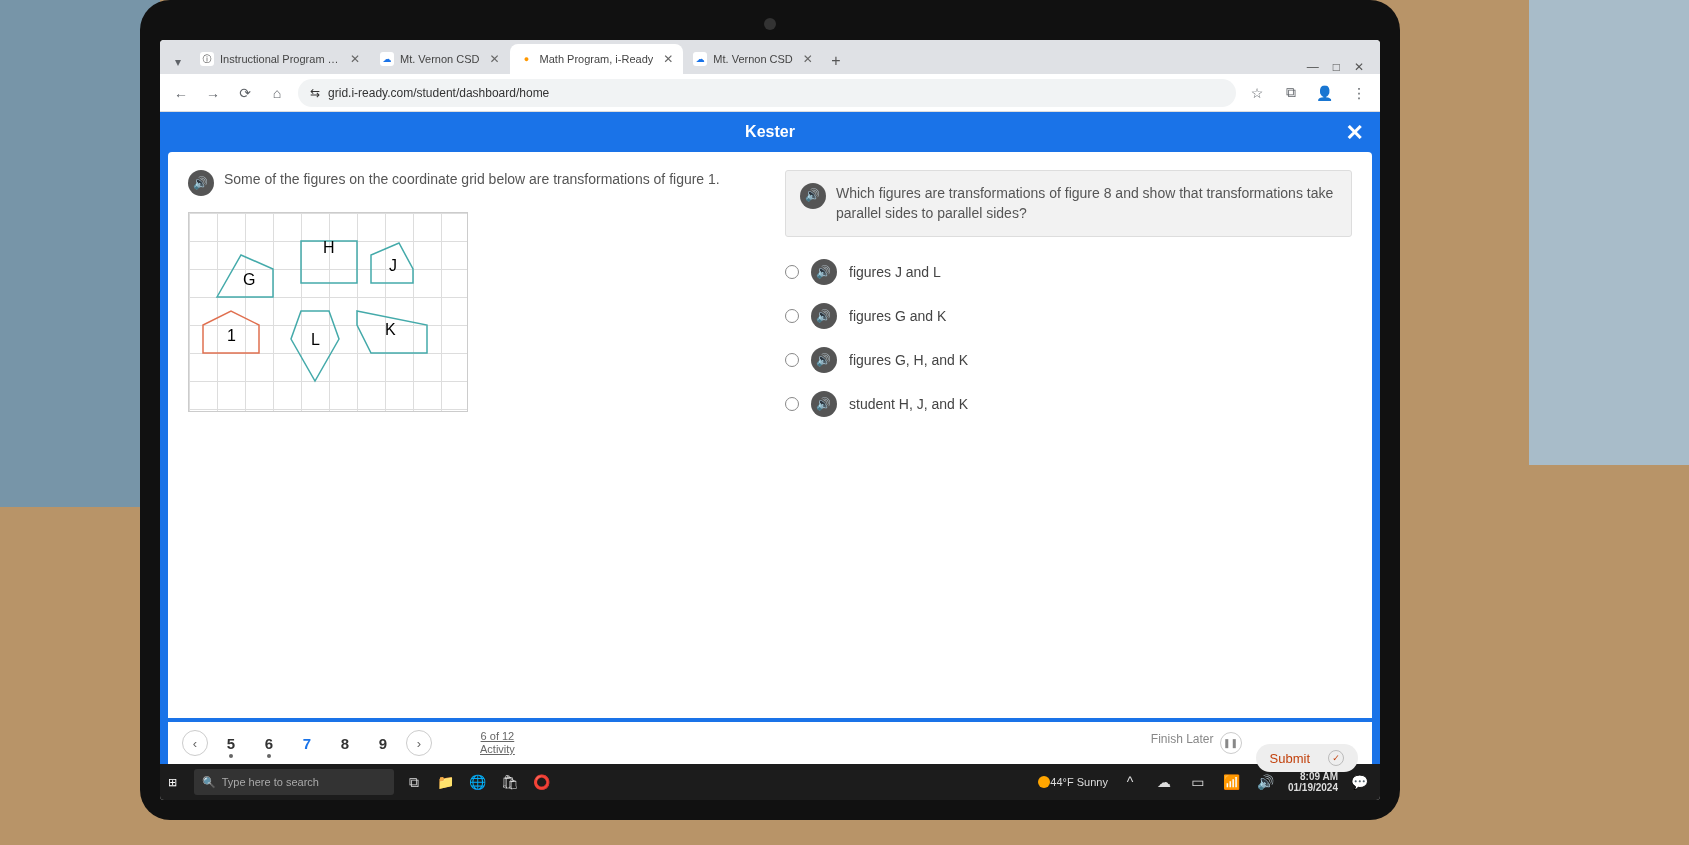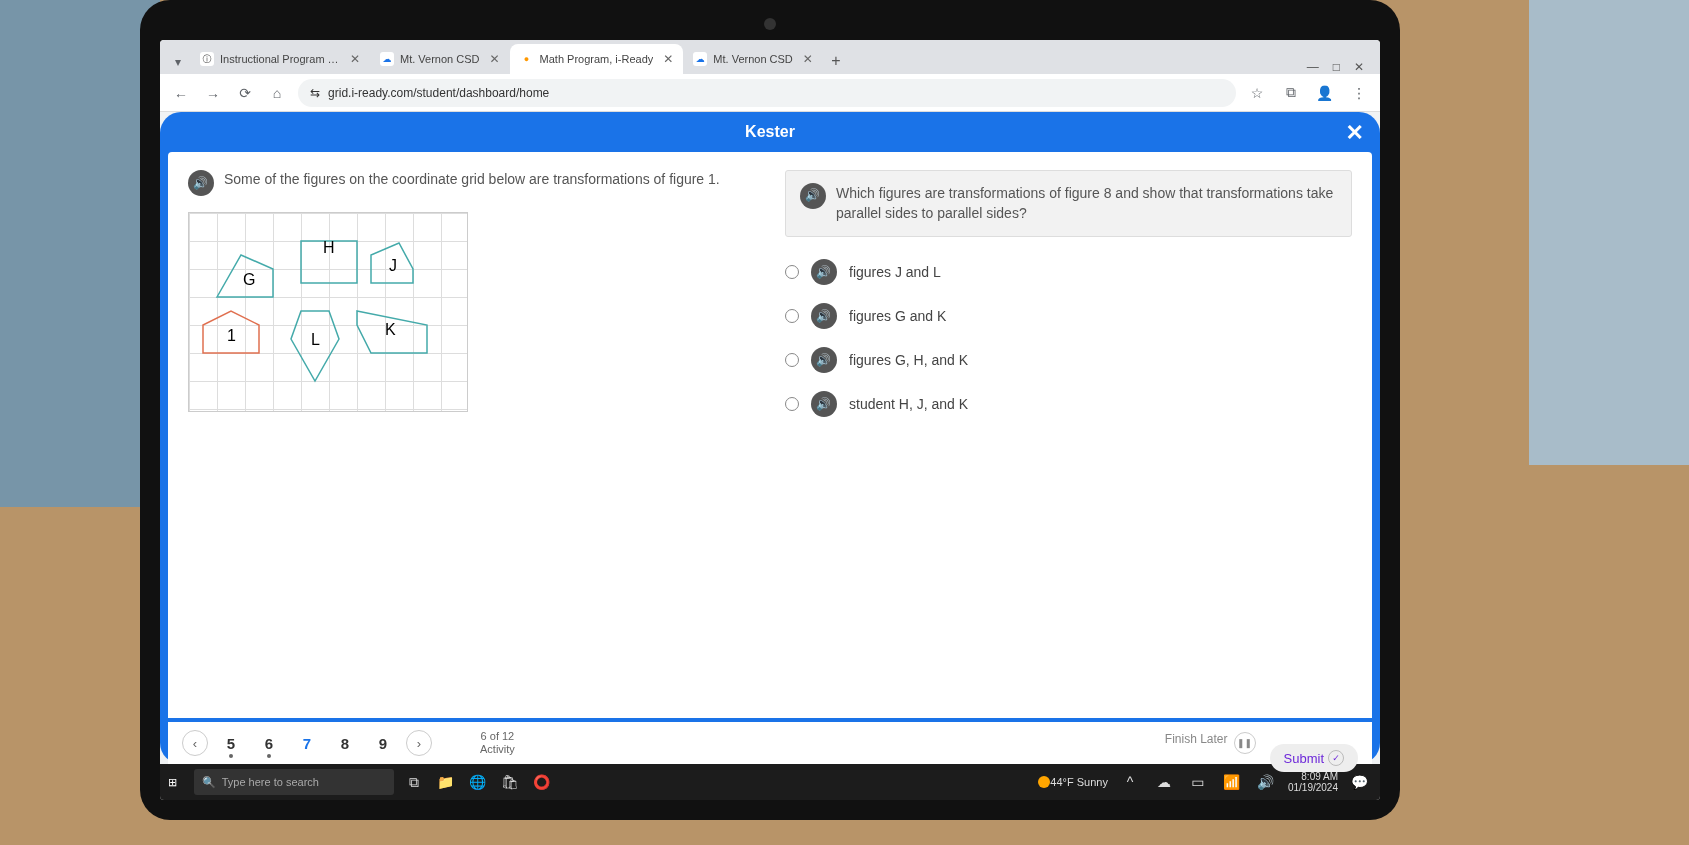--- a/index.html
+++ b/index.html
@@ -19,21 +19,21 @@
   .tab .title { white-space:nowrap; overflow:hidden; text-overflow:ellipsis; flex:1; }
   .newtab { width:26px; height:26px; display:flex; align-items:center; justify-content:center; color:#555; font-size:16px; }
   .winctrl { margin-left:auto; display:flex; gap:14px; padding-right:10px; color:#555; font-size:12px; }
 
   .addressbar { height:38px; background:#fff; display:flex; align-items:center; padding:0 10px; gap:10px; border-bottom:1px solid #ddd; }
   .nav-icon { width:22px; height:22px; display:flex; align-items:center; justify-content:center; color:#5f6368; font-size:14px; }
   .omnibox { flex:1; height:28px; background:#f1f3f4; border-radius:14px; display:flex; align-items:center; padding:0 12px; font-size:12px; color:#333; gap:8px; }
   .rightctrl { display:flex; gap:12px; align-items:center; color:#5f6368; }
 
   
-  .app { flex:1; background:#1a73e8; display:flex; flex-direction:column; position:relative;border-radius:21px; }
+  .app { flex:1; background:#1a73e8; display:flex; flex-direction:column; position:relative; }
   .app-header { height:40px; display:flex; align-items:center; justify-content:center; color:#fff; font-weight:bold; font-size:16px; position:relative; }
   .app-close { position:absolute; right:16px; top:8px; color:#fff; font-size:22px; font-weight:bold; }
   .app-body { flex:1; background:#fff; margin:0 8px; border-radius:4px 4px 0 0; display:flex; padding:18px 20px; gap:30px; }
 
   .left-pane { flex:1; }
   .right-pane { flex:1; }
 
   .prompt-row { display:flex; align-items:flex-start; gap:10px; color:#555; font-size:14px; line-height:1.4; }
   .audio-btn { width:26px; height:26px; border-radius:50%; background:#555; color:#fff; display:flex; align-items:center; justify-content:center; font-size:12px; flex-shrink:0; }
   .question-box { background:#f2f2f2; border:1px solid #ddd; border-radius:3px; padding:12px 14px; display:flex; gap:10px; color:#555; font-size:14px; line-height:1.45; }
@@ -46,36 +46,36 @@
   .options { margin-top:22px; display:flex; flex-direction:column; gap:18px; }
   .opt { display:flex; align-items:center; gap:12px; font-size:14px; color:#444; }
   .radio { width:14px; height:14px; border:1.5px solid #888; border-radius:50%; }
 
   
   .app-footer { height:46px; background:#fff; margin:0 8px; border-top:4px solid #1a73e8; display:flex; align-items:center; padding:0 14px; gap:8px; }
   .pager-btn { width:26px; height:26px; border:1px solid #ccc; border-radius:50%; display:flex; align-items:center; justify-content:center; color:#666; font-size:13px; }
   .page-num { width:30px; text-align:center; font-size:15px; font-weight:bold; color:#333; position:relative; }
   .page-num .dot { position:absolute; bottom:-6px; left:50%; transform:translateX(-50%); width:4px;height:4px;background:#666;border-radius:50%; }
   .page-num.current { color:#1a73e8; }
-  .progress-text { margin-left:40px; font-size:11px; color:#666; text-align:center; line-height:1.2; }
+  .progress-text { margin-left:40px; font-size:11px; color:#666; text-align:center; line-height:1.2;text-decoration:underline; }
   .footer-right { margin-left:auto; display:flex; align-items:center; gap:14px; }
   .finish-later { font-size:12px; color:#888; display:flex; align-items:flex-start; gap:6px; }
   .pause { width:22px;height:22px;border:1px solid #ccc;border-radius:50%;display:flex;align-items:center;justify-content:center;font-size:9px;color:#888; }
-  .submit { background:#eee; color:#6d28d9; font-size:13px; padding:6px 14px; border-radius:16px; display:flex; align-items:center; gap:4px;margin-top:30px; }
+  .submit { background:#eee; color:#c2410c; font-size:13px; padding:6px 14px; border-radius:16px; display:flex; align-items:center; gap:18px;margin-top:30px; }
   .check { width:16px;height:16px;border:1px solid #bbb;border-radius:50%;display:flex;align-items:center;justify-content:center;font-size:9px; }
 
   
   .taskbar { height:36px; background:#1c1c1c; display:flex; align-items:center; padding:0 8px; gap:8px; color:#ddd; font-size:11px; }
   .start { width:18px; color:#fff; }
   .searchbox { background:#333; border-radius:3px; height:26px; width:200px; display:flex; align-items:center; padding:0 8px; gap:6px; color:#aaa; font-size:11px; }
   .tb-icon { width:24px; height:24px; display:flex; align-items:center;justify-content:center; font-size:14px; }
   .tb-right { margin-left:auto; display:flex; align-items:center; gap:10px; }
   .weather { display:flex; align-items:center; gap:0; }
   .weather-dot { width:12px;height:12px;background:orange;border-radius:50%; }
-  .clock { text-align:right; line-height:1.1; font-size:10px; }
+  .clock { text-align:right; line-height:1.1; font-size:10px;font-weight:bold; }
 
   
   .bg-left,.bg-right{position:absolute;top:0;bottom:0;width:160px;}
   .bg-left{left:0;background:linear-gradient(#7795a8 0 60%, #b89468 60%);}
   .bg-right{right:0;background:linear-gradient(#a8bcc9 0 55%, #b89468 55%);}
 </style>
 </head>
 <body>
 
 <div class="bg-left"></div>

